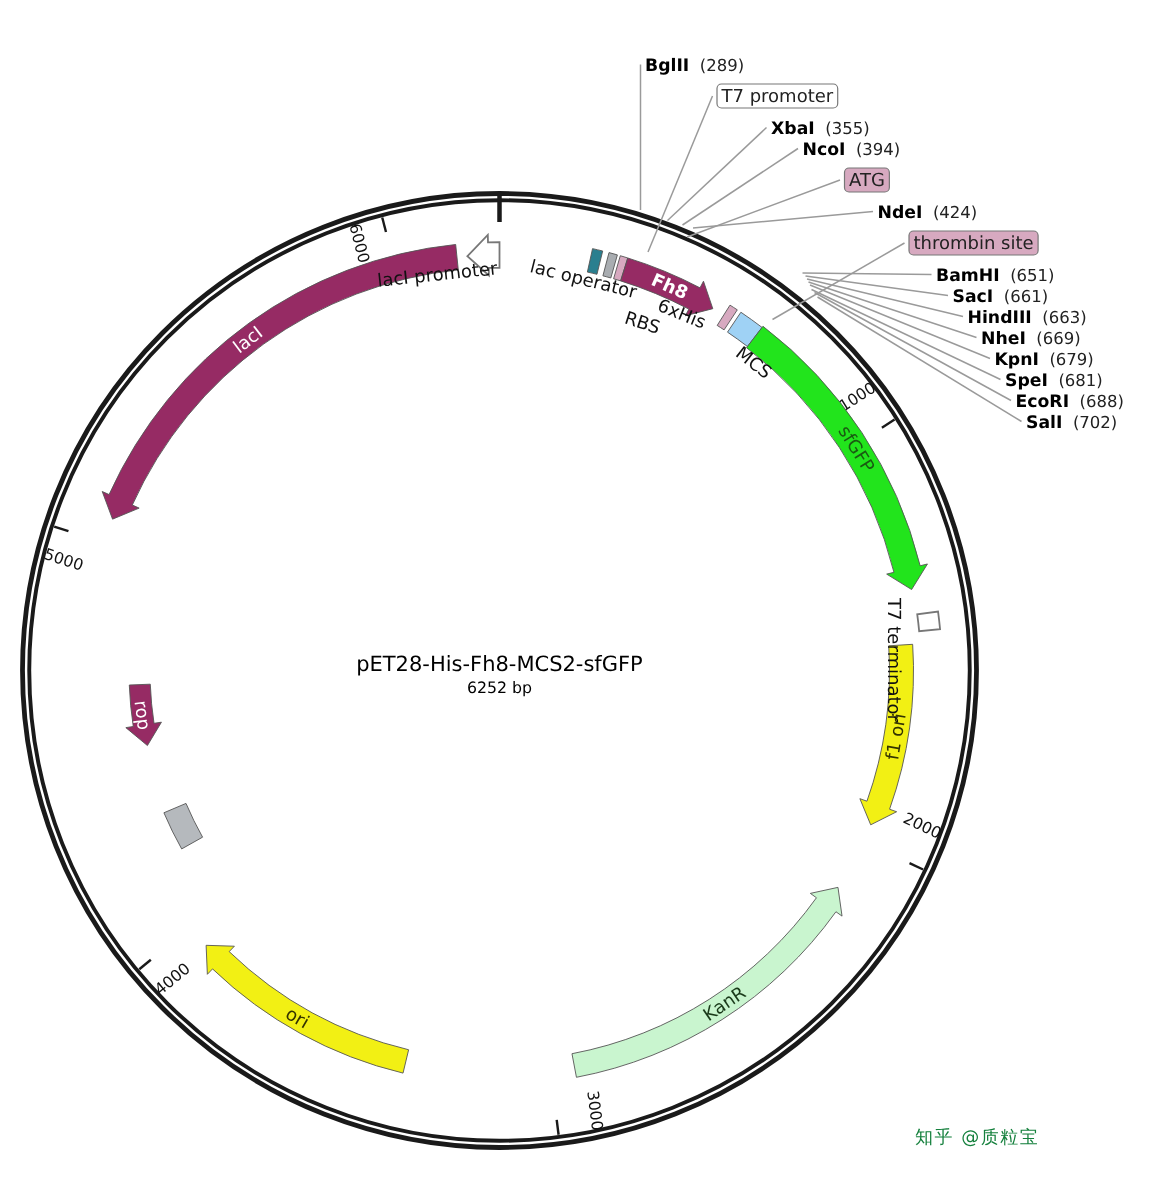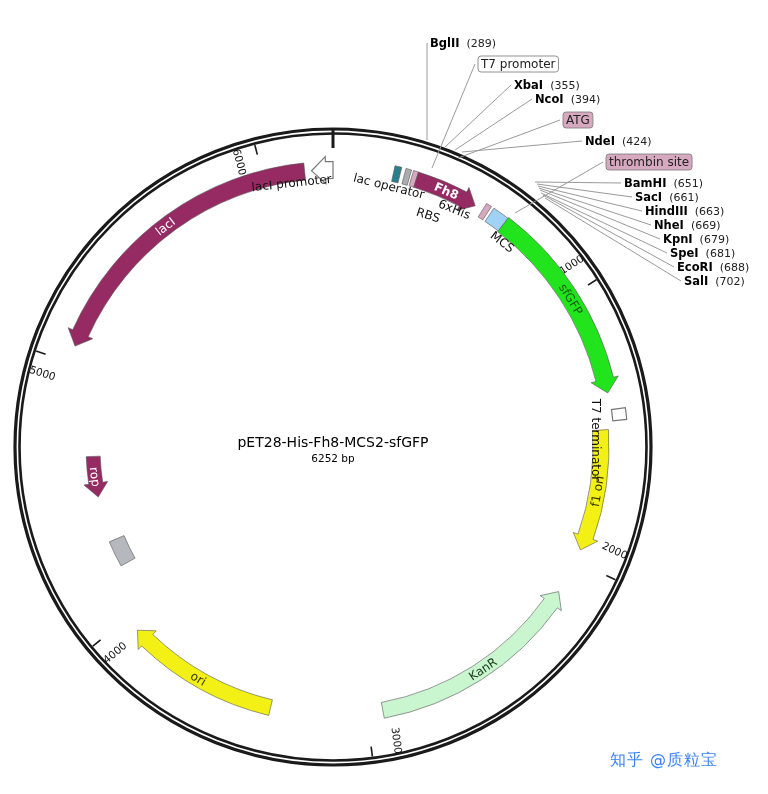--- a/index.html
+++ b/index.html
@@ -6,21 +6,21 @@
   body { width: 768px; height: 794px; position: relative; overflow: hidden; font-family: "DejaVu Sans", sans-serif; }
   #map { position: absolute; left: 0; top: 0; width: 768px; height: 794px; }
   .site-name { font-family: "DejaVu Sans", sans-serif; font-weight: bold; font-size: 11.5px; fill: #000; }
   .site-pos { font-family: "DejaVu Sans", sans-serif; font-size: 11px; fill: #222; }
   .feat-label { font-family: "DejaVu Sans", sans-serif; font-size: 12px; fill: #111; }
   .in-label { font-family: "DejaVu Sans", sans-serif; font-size: 12px; }
   .tick-label { font-family: "DejaVu Sans", sans-serif; font-size: 10.5px; fill: #111; }
   .title { font-family: "DejaVu Sans", sans-serif; font-size: 14px; fill: #000; }
   .subtitle { font-family: "DejaVu Sans", sans-serif; font-size: 10.5px; fill: #000; }
   .boxed { font-family: "DejaVu Sans", sans-serif; font-size: 12px; fill: #222; }
-  .watermark { position: absolute; left: 610px; top: 750px; font-family: "DejaVu Sans", sans-serif; font-size: 16px; color: #3b82f6; letter-spacing: 1px; }
+  .watermark { position: absolute; left: 610px; top: 750px; font-family: "DejaVu Sans", sans-serif; font-size: 12px; color: #15803d; letter-spacing: 1px; }
 </style>
 </head>
 <body>
 
 <svg id="map" width="768" height="794" viewBox="0 0 768 794" xmlns="http://www.w3.org/2000/svg">
 
   <g>
     <circle cx="333" cy="447" r="318" fill="none" stroke="#1a1a1a" stroke-width="3.2"></circle>
     <circle cx="333" cy="447" r="313.5" fill="none" stroke="#1a1a1a" stroke-width="2.6"></circle>
     <line x1="333" y1="130" x2="333" y2="148" stroke="#1a1a1a" stroke-width="3"></line>

